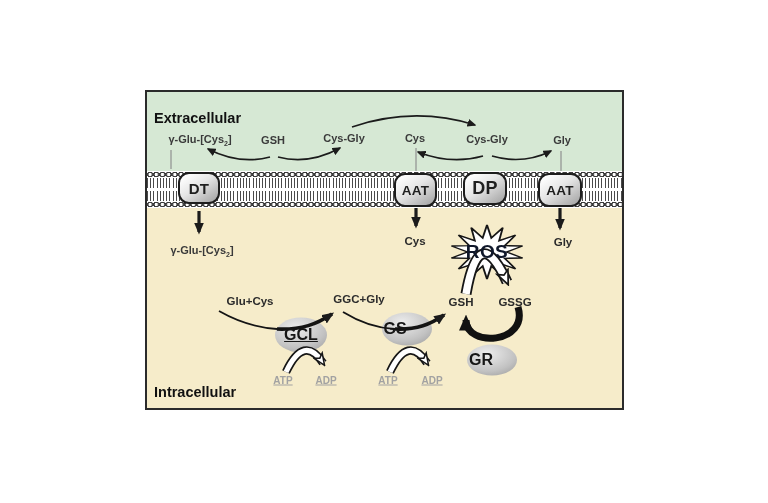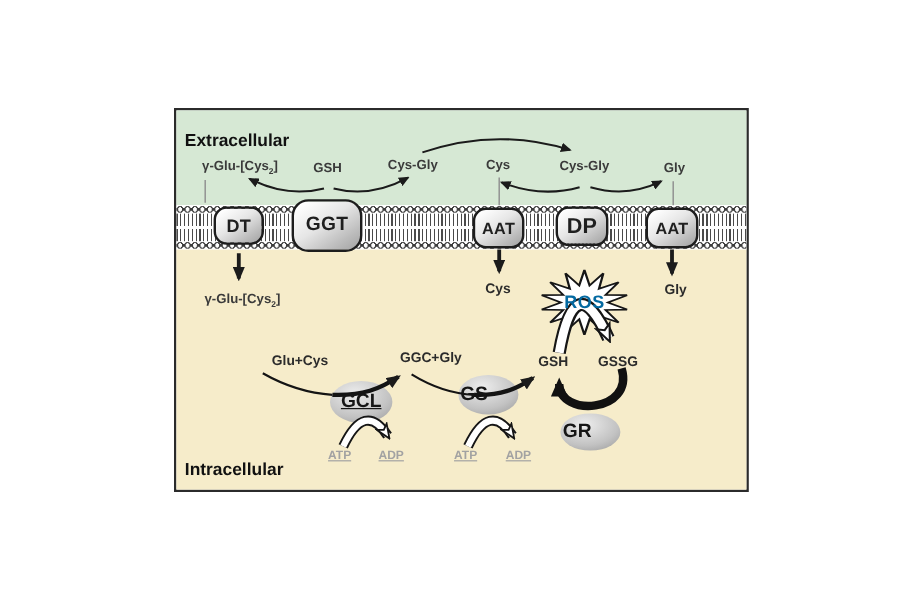--- a/index.html
+++ b/index.html
@@ -23,43 +23,40 @@
         background:linear-gradient(145deg,#ffffff 8%,#e6e6e6 45%,#bcbcbc 78%,#a2a2a2 100%);
         display:flex;align-items:center;justify-content:center;
         font-weight:bold;color:#1f1f1f;z-index:3;letter-spacing:.3px;}
   svg.overlay{position:absolute;left:0;top:0;width:475px;height:316px;z-index:4;}
   .lbl{position:absolute;transform:translate(-50%,-50%);white-space:nowrap;z-index:5;
        font-size:11px;font-weight:bold;color:#3a3a3a;}
   .lbl sub{font-size:7px;}
   .dk{color:#2b2b2b;font-size:11.5px;}
   .gray{color:#a2a2a2;font-size:10px;text-decoration:underline;}
   .title{position:absolute;transform:none;font-size:14.5px;color:#111111;}
-  .ros-lbl{font-size:15px;color:#0369a1;letter-spacing:.4px;}
+  .ros-lbl{font-size:19px;color:#0f172a;letter-spacing:.4px;}
   .enz-lbl{font-size:16px;color:#161616;}
 </style>
 </head>
 <body>
 
 <div class="page">
   <div class="frame">
 
     <div class="extra-bg"></div>
     <div class="intra-bg"></div>
 
     <div class="membrane">
       <div class="dots top"></div>
       <div class="tails"></div>
       <div class="dots bot"></div>
     </div>
 
     <div class="prot" style="left:31px;top:80px;width:42px;height:32px;font-size:15px;">
         <span>DT</span>
-      </div>
-    <div class="prot" style="left:96px;top:74px;width:59px;height:44px;font-size:16px;border-radius:14px;">
-        <span>GGT</span>
       </div>
     <div class="prot" style="left:247px;top:81px;width:43px;height:34px;font-size:13.5px;">
         <span>AAT</span>
       </div>
     <div class="prot" style="left:316px;top:80px;width:44px;height:33px;font-size:18px;">
         <span>DP</span>
       </div>
     <div class="prot" style="left:391px;top:81px;width:44px;height:34px;font-size:13.5px;">
         <span>AAT</span>
       </div>

